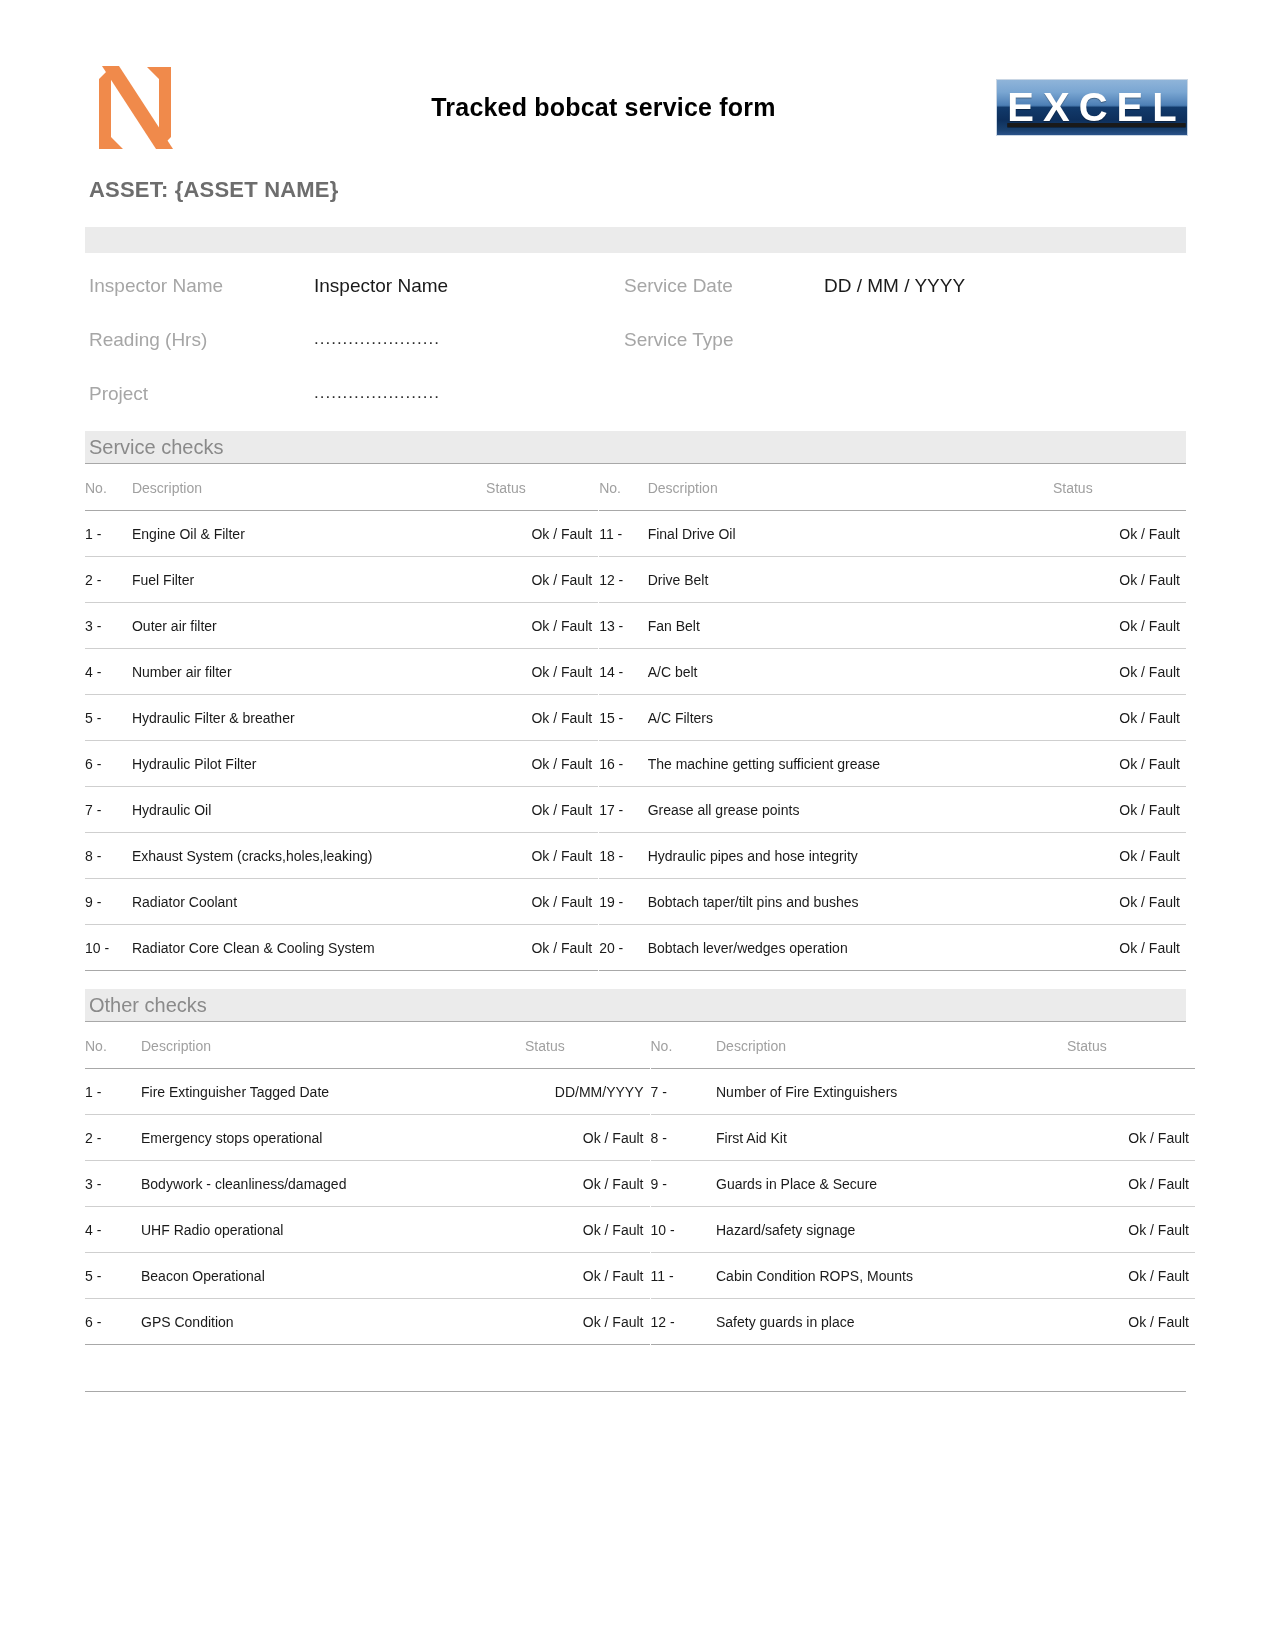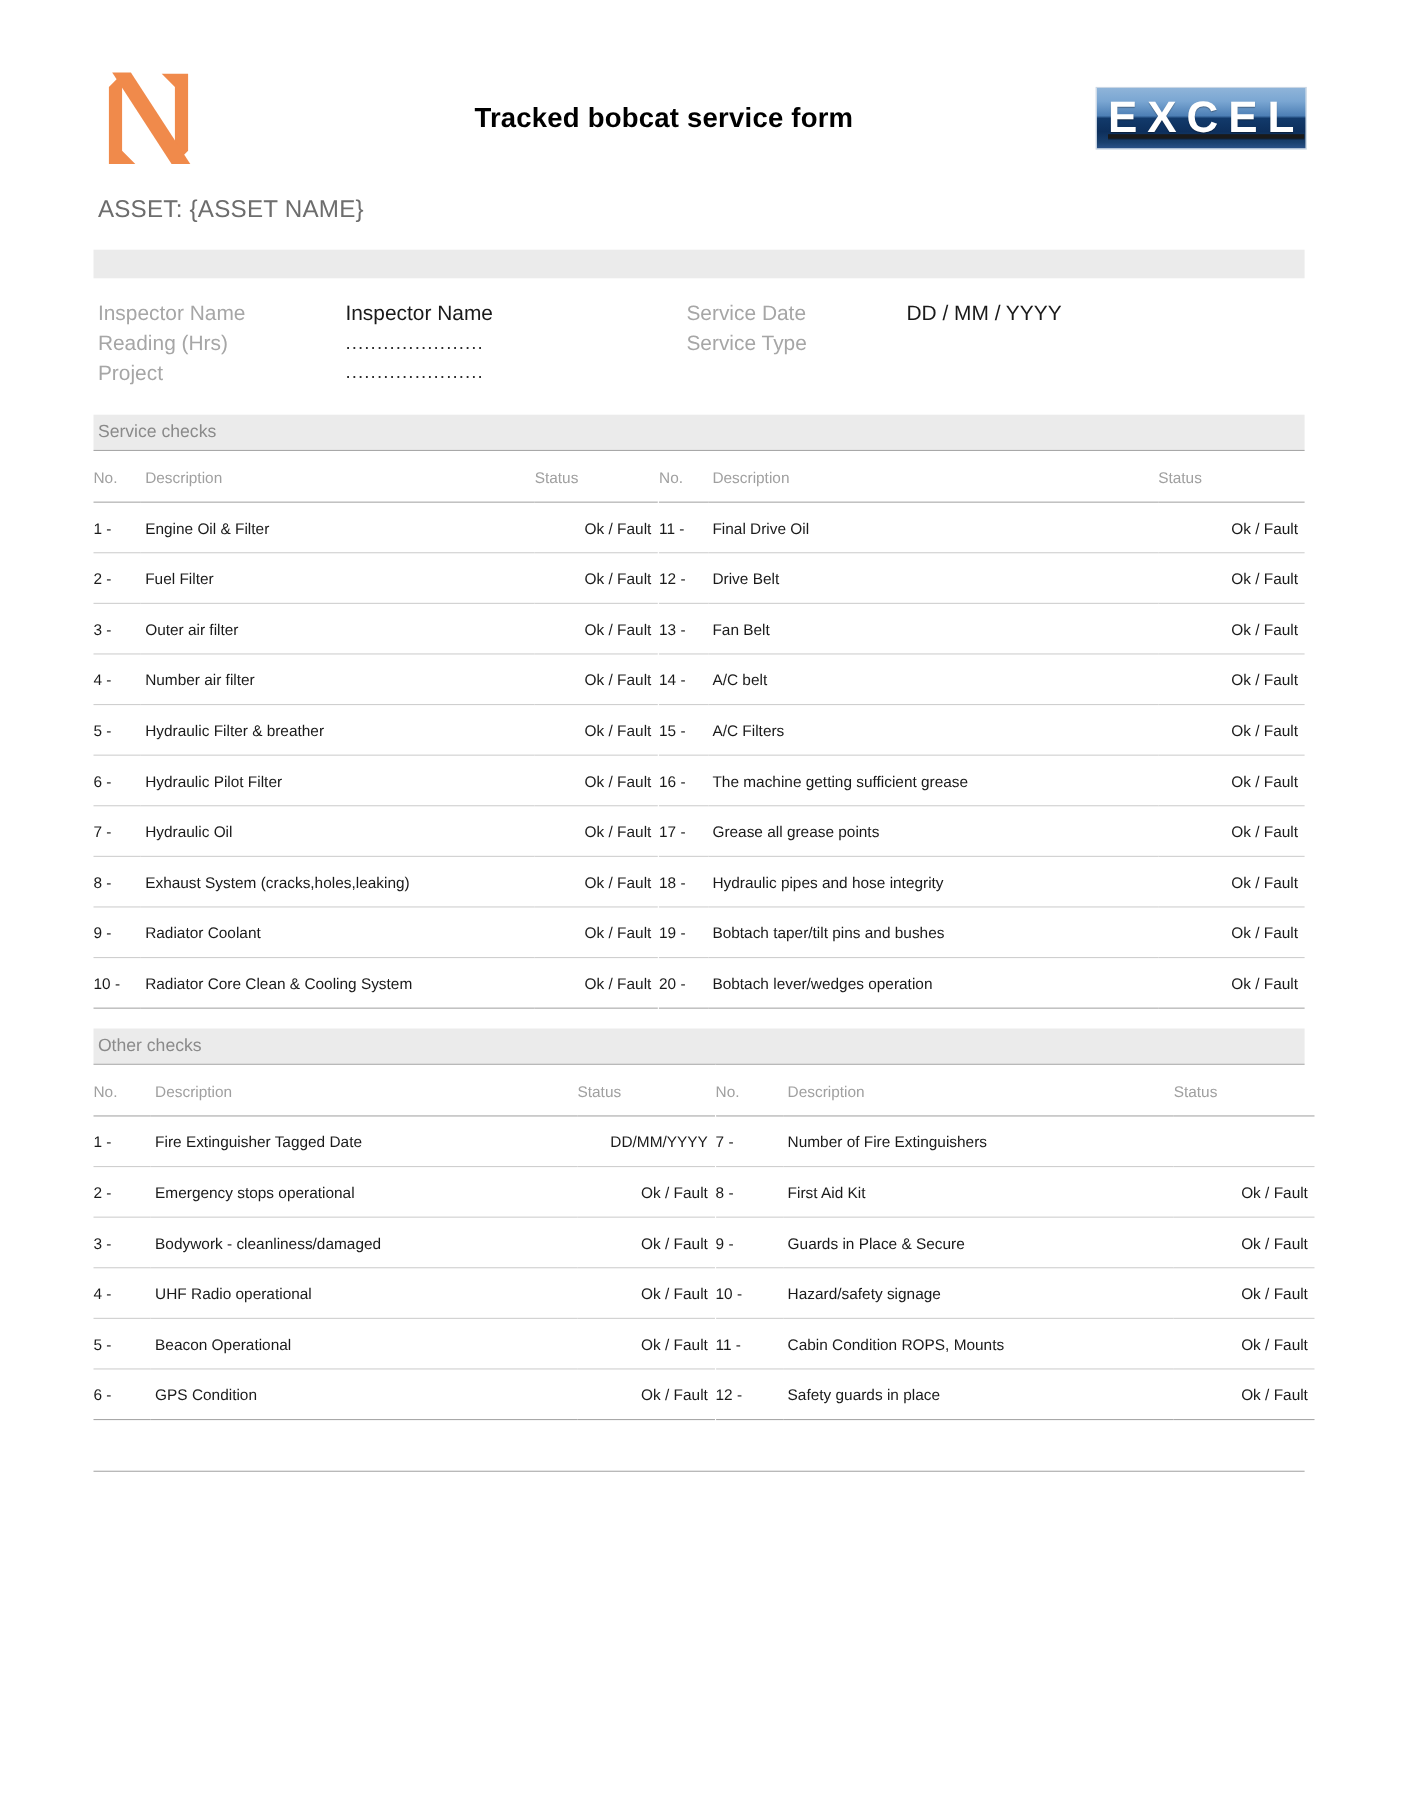--- a/index.html
+++ b/index.html
@@ -80,49 +80,49 @@
     letter-spacing: 9px;
     line-height: 1;
     padding-left: 9px;
     text-shadow: 0 1px 1px rgba(0,0,0,0.35);
   }
 
   
   .asset-line {
     padding: 20px 72px 0 72px;
     font-size: 22px;
-    font-weight: normal;
+    font-weight: bold;
     color: #6d6d6d;
     letter-spacing: 0.2px;
   }
 
   
   .gray-band {
     margin: 24px 72px 0 68px;
     height: 26px;
     background: #ebebeb;
   }
   .section-band {
     margin: 0 72px 0 68px;
     height: 32px;
     background: #ebebeb;
     display: flex;
     align-items: center;
     padding-left: 4px;
     box-sizing: border-box;
-    font-size: 16px;
+    font-size: 20px;
     color: #8a8a8a;
   }
 
   
   .info-grid {
     margin: 22px 72px 0 72px;
     display: grid;
     grid-template-columns: 225px 310px 200px 260px;
-    row-gap: 5px;
+    row-gap: 32px;
     font-size: 19px;
   }
   .info-label {
     color: #a6a6a6;
   }
   .info-value {
     color: #1a1a1a;
   }
   .info-value.dots {
     color: #2b2b2b;

